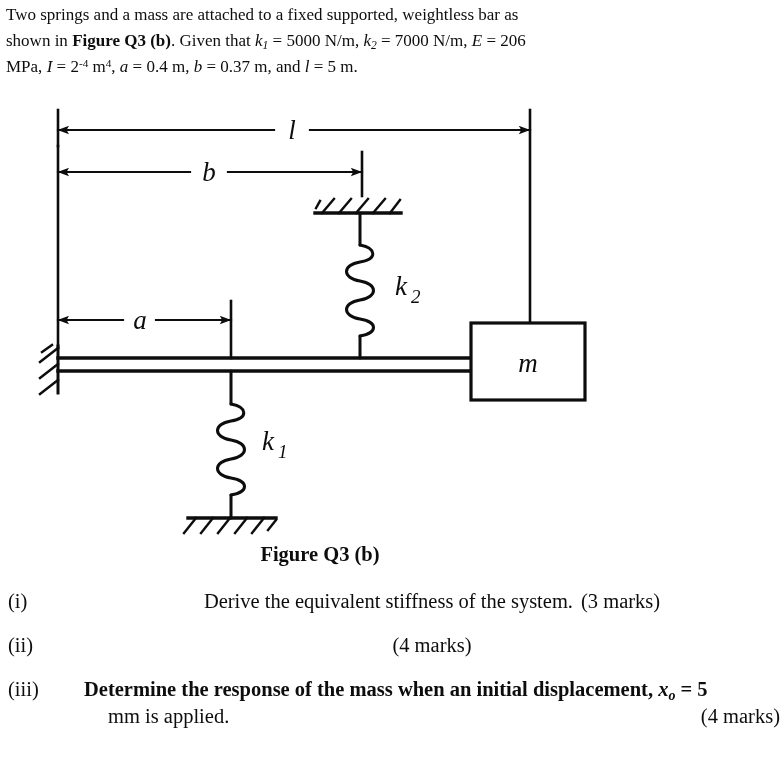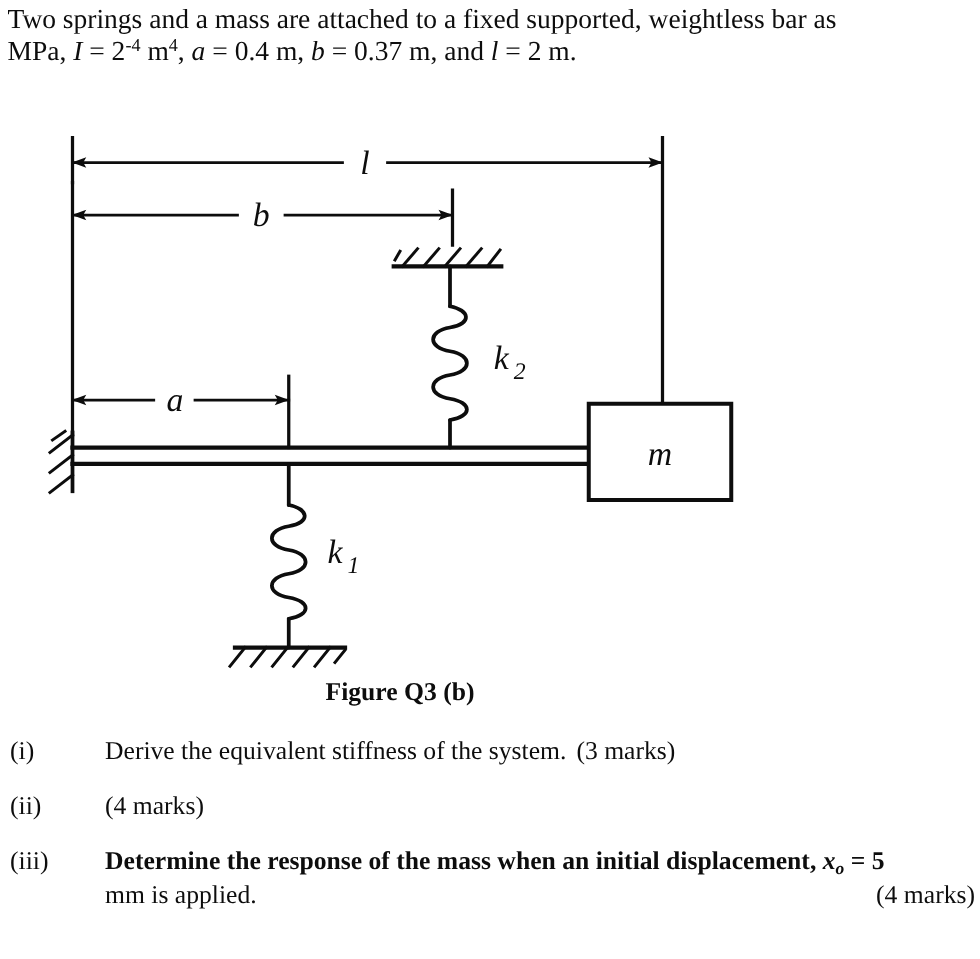--- a/index.html
+++ b/index.html
@@ -16,21 +16,21 @@
     color: #0d0d0d;
     -webkit-font-smoothing: antialiased;
   }
 
   
   #statement {
     position: absolute;
     left: 6px;
     top: 2px;
     width: 772px;
-    font-size: 22px;
+    font-size: 17px;
     line-height: 26px;
     text-align: justify;
     text-justify: inter-word;
   }
   #statement .ln {
     display: block;
     white-space: nowrap;
   }
   .it { font-style: italic; }
   .bd { font-weight: bold; }
@@ -94,41 +94,43 @@
     position: relative;
   }
   .qtext {
     display: block;
   }
   .qmarks {
     white-space: nowrap;
   }
   .q-inline {
     display: flex;
-    justify-content: flex-start;
+    justify-content: center;
     align-items: baseline;
     gap: 8px;
   }
   .q-two-line .l1 {
     display: block;
     white-space: nowrap;
     font-weight: bold;
   }
   .q-two-line .l2 {
     display: flex;
     justify-content: space-between;
     align-items: center;
+    margin-left: 24px;
   }
 </style>
 </head>
 <body>
 
 <div id="statement">
   <span class="ln">Two springs and a mass are attached to a fixed supported, weightless bar as</span>
-  <span class="ln"><span>MPa, </span><span class="it">I</span><span> = 2</span><sup>-4</sup><span> m</span><sup>4</sup><span>, </span><span class="it">a</span><span> = 0.4 m, </span><span class="it">b</span><span> = 0.37 m, and </span><span class="it">l</span><span> = 2 m.</span></span>
+  <span class="ln"><span>shown in </span><span class="bd">Figure Q3 (b)</span><span>. Given that </span><span class="it">k</span><sub>1</sub><span> = 5000 N/m, </span><span class="it">k</span><sub>2</sub><span> = 7000 N/m, </span><span class="it">E</span><span> = 206</span></span>
+  <span class="ln"><span>MPa, </span><span class="it">I</span><span> = 2</span><sup>-4</sup><span> m</span><sup>4</sup><span>, </span><span class="it">a</span><span> = 0.4 m, </span><span class="it">b</span><span> = 0.37 m, and </span><span class="it">l</span><span> = 5 m.</span></span>
 </div>
 
 <div id="figure">
 <svg width="784" height="445" viewBox="0 0 784 445" xmlns="http://www.w3.org/2000/svg">
   <defs>
     <marker id="arrL" markerWidth="13" markerHeight="9" refX="1" refY="4.5" orient="auto" markerUnits="userSpaceOnUse">
       <path d="M12,0.3 L0.5,4.5 L12,8.7 L9.6,4.5 Z" fill="#0d0d0d"></path>
     </marker>
     <marker id="arrR" markerWidth="13" markerHeight="9" refX="12" refY="4.5" orient="auto" markerUnits="userSpaceOnUse">
       <path d="M0.8,0.3 L12.3,4.5 L0.8,8.7 L3.2,4.5 Z" fill="#0d0d0d"></path>

